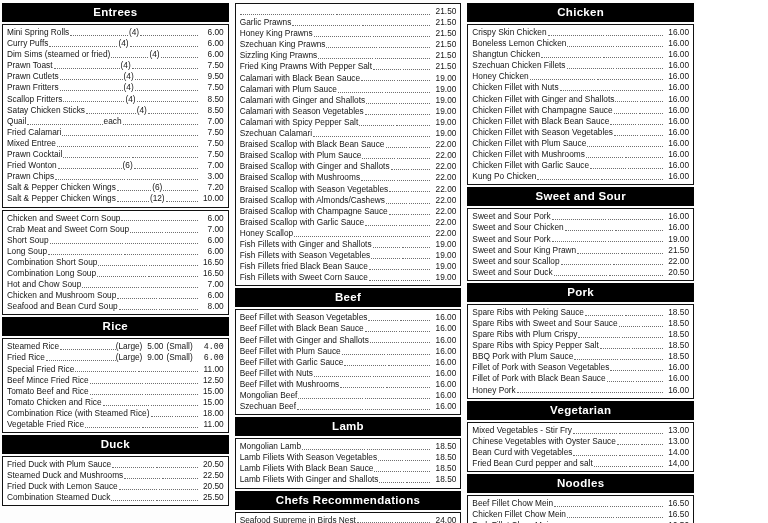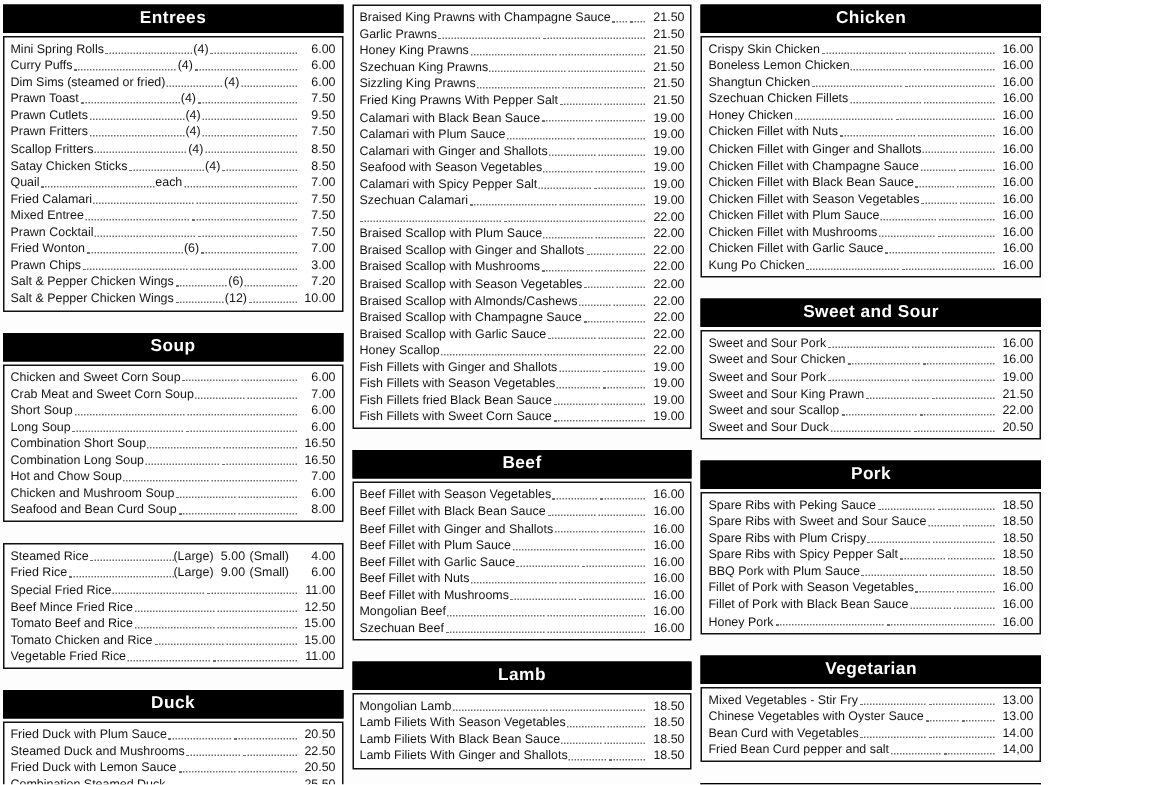--- a/index.html
+++ b/index.html
@@ -19,21 +19,21 @@
     padding: 3px 2px 2px 2px;
   }
   .menu-column {
     flex: 1 1 0;
     display: flex;
     flex-direction: column;
     gap: 0px;
     min-width: 0;
   }
   .section { display: flex; flex-direction: column; }
-  .section + .section { margin-top: 14px; }
+  .section + .section { margin-top: 2px; }
 
   .section-header {
     background: #000000;
     color: #ffffff;
     text-align: center;
     font-weight: bold;
     font-size: 11.5px;
     letter-spacing: 0.3px;
     line-height: 14px;
     padding: 1px 0 2px 0;
@@ -85,21 +85,21 @@
     padding-left: 1px;
   }
   .item-row.dual .dual-block {
     flex: 0 0 auto;
     display: flex;
     align-items: flex-start;
     gap: 3px;
   }
   .dual-lab { }
   .dual-val { min-width: 18px; text-align: right; }
-  .dual-val2 { min-width: 28px; text-align: right; }
+  .dual-val2 { min-width: 28px; text-align: right; font-family: Liberation Mono, monospace; }
 </style>
 </head>
 <body>
 
 <div id="menu-page">
     <div class="menu-column">
       <div class="section">
         <div class="section-header">Entrees</div>
         <div class="section-body">
           <div class="item-row">
@@ -210,21 +210,20 @@
           <div class="item-row">
             <span class="item-name">Salt &amp; Pepper Chicken Wings</span>
             <span class="leader-a"></span>
             <span class="item-qty">(12)</span>
             <span class="leader-b"></span>
             <span class="item-price">10.00</span>
           </div>
         </div>
       </div>
       <div class="section">
-        <div class="section-header">Soup</div>
         <div class="section-body">
           <div class="item-row">
             <span class="item-name">Chicken and Sweet Corn Soup</span>
             <span class="leader-a"></span>
             <span class="item-qty"></span>
             <span class="leader-b"></span>
             <span class="item-price">6.00</span>
           </div>
           <div class="item-row">
             <span class="item-name">Crab Meat and Sweet Corn Soup</span>
@@ -278,20 +277,21 @@
           <div class="item-row">
             <span class="item-name">Seafood and Bean Curd Soup</span>
             <span class="leader-a"></span>
             <span class="item-qty"></span>
             <span class="leader-b"></span>
             <span class="item-price">8.00</span>
           </div>
         </div>
       </div>
       <div class="section">
+        <div class="section-header">Rice</div>
         <div class="section-body">
           <div class="item-row dual">
             <span class="item-name">Steamed Rice</span>
             <span class="leader-a"></span>
             <span class="dual-block">
               <span class="dual-lab">(Large)</span>
               <span class="dual-val">5.00</span>
               <span class="dual-lab">(Small)</span>
               <span class="dual-val2">4.00</span>
             </span>
@@ -328,20 +328,27 @@
             <span class="item-price">15.00</span>
           </div>
           <div class="item-row">
             <span class="item-name">Tomato Chicken and Rice</span>
             <span class="leader-a"></span>
             <span class="item-qty"></span>
             <span class="leader-b"></span>
             <span class="item-price">15.00</span>
           </div>
           <div class="item-row">
+            <span class="item-name">Combination Rice (with Steamed Rice)</span>
+            <span class="leader-a"></span>
+            <span class="item-qty"></span>
+            <span class="leader-b"></span>
+            <span class="item-price">18.00</span>
+          </div>
+          <div class="item-row">
             <span class="item-name">Vegetable Fried Rice</span>
             <span class="leader-a"></span>
             <span class="item-qty"></span>
             <span class="leader-b"></span>
             <span class="item-price">11.00</span>
           </div>
         </div>
       </div>
       <div class="section">
         <div class="section-header">Duck</div>
@@ -374,21 +381,20 @@
             <span class="leader-b"></span>
             <span class="item-price">25.50</span>
           </div>
         </div>
       </div>
     </div>
     <div class="menu-column">
       <div class="section">
         <div class="section-body no-header">
           <div class="item-row">
-            <span class="item-name">Braised King Prawns with Champagne Sauce</span>
             <span class="leader-a"></span>
             <span class="item-qty"></span>
             <span class="leader-b"></span>
             <span class="item-price">21.50</span>
           </div>
           <div class="item-row">
             <span class="item-name">Garlic Prawns</span>
             <span class="leader-a"></span>
             <span class="item-qty"></span>
             <span class="leader-b"></span>
@@ -437,41 +443,42 @@
             <span class="item-price">19.00</span>
           </div>
           <div class="item-row">
             <span class="item-name">Calamari with Ginger and Shallots</span>
             <span class="leader-a"></span>
             <span class="item-qty"></span>
             <span class="leader-b"></span>
             <span class="item-price">19.00</span>
           </div>
           <div class="item-row">
-            <span class="item-name">Seafood with Season Vegetables</span>
+            <span class="item-name">Calamari with Season Vegetables</span>
             <span class="leader-a"></span>
             <span class="item-qty"></span>
             <span class="leader-b"></span>
             <span class="item-price">19.00</span>
           </div>
           <div class="item-row">
             <span class="item-name">Calamari with Spicy Pepper Salt</span>
             <span class="leader-a"></span>
             <span class="item-qty"></span>
             <span class="leader-b"></span>
             <span class="item-price">19.00</span>
           </div>
           <div class="item-row">
             <span class="item-name">Szechuan Calamari</span>
             <span class="leader-a"></span>
             <span class="item-qty"></span>
             <span class="leader-b"></span>
             <span class="item-price">19.00</span>
           </div>
           <div class="item-row">
+            <span class="item-name">Braised Scallop with Black Bean Sauce</span>
             <span class="leader-a"></span>
             <span class="item-qty"></span>
             <span class="leader-b"></span>
             <span class="item-price">22.00</span>
           </div>
           <div class="item-row">
             <span class="item-name">Braised Scallop with Plum Sauce</span>
             <span class="leader-a"></span>
             <span class="item-qty"></span>
             <span class="leader-b"></span>

